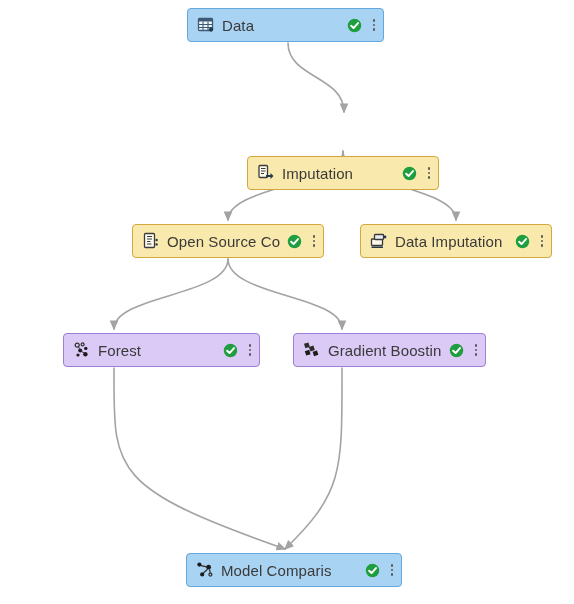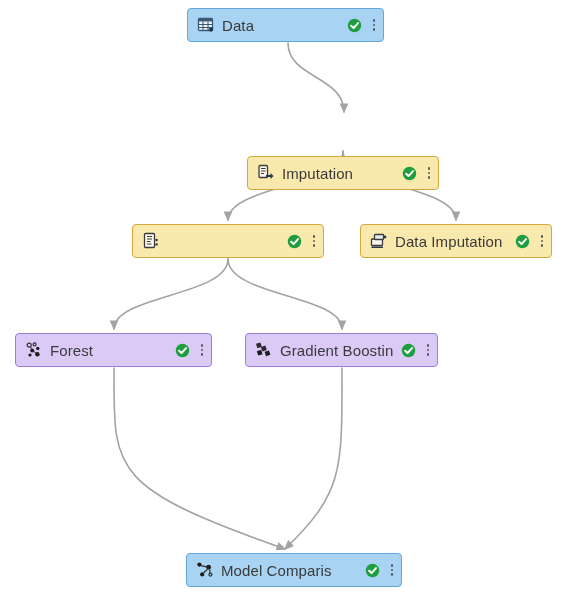--- a/index.html
+++ b/index.html
@@ -19,21 +19,21 @@
     height:34px;
     border-radius:4px;
     border:1px solid;
     display:flex;
     align-items:center;
     padding:0 9px 0 9px;
     overflow:hidden;
   }
   .node-blue{background:#a9d3f2;border-color:#62a7dd;}
   .node-cream{background:#fae9ac;border-color:#d3a93e;}
-  .node-purple{background:#dbcaf6;border-color:#9d80d6;}
+  .node-purple{background:#dbcaf6;border-color:#9d80d6;margin-left:48px;}
 
   .node-icon{
     width:18px;height:18px;
     flex:0 0 18px;
     margin-right:7px;
     position:relative;
     display:block;
   }
   .node-icon svg{display:block;width:18px;height:18px;}
 
@@ -156,20 +156,21 @@
           <svg viewBox="0 0 18 18">
             <rect x="2.5" y="1.5" width="10" height="14" rx="1" fill="#fdfaf0" stroke="#3a3a3a" stroke-width="1.3"></rect>
             <line x1="5" y1="4.5" x2="10" y2="4.5" stroke="#3a3a3a" stroke-width="1.2"></line>
             <line x1="5" y1="7" x2="10" y2="7" stroke="#3a3a3a" stroke-width="1.2"></line>
             <line x1="5" y1="9.5" x2="8.5" y2="9.5" stroke="#3a3a3a" stroke-width="1.2"></line>
             <line x1="5" y1="12" x2="9.5" y2="12" stroke="#3a3a3a" stroke-width="1.2"></line>
             <circle cx="14.6" cy="8" r="1.2" fill="#23394d"></circle>
             <circle cx="14.6" cy="12.4" r="1.2" fill="#23394d"></circle>
           </svg>
         </span>
+        <span class="node-label">Open Source Co</span>
         <span class="node-right">
           <span class="badge">
             <svg viewBox="0 0 16 16">
               <circle cx="8" cy="8" r="7.2" fill="#1e9e3e"></circle>
               <path d="M 4.4 8.2 L 7 10.7 L 11.7 5.4" fill="none" stroke="#ffffff" stroke-width="2.1" stroke-linecap="round" stroke-linejoin="round"></path>
             </svg>
           </span>
           <span class="dots">
             <i></i>
             <i></i>

